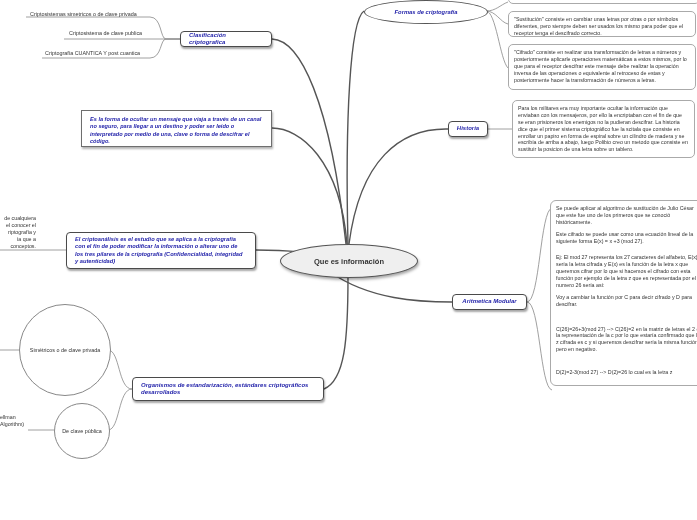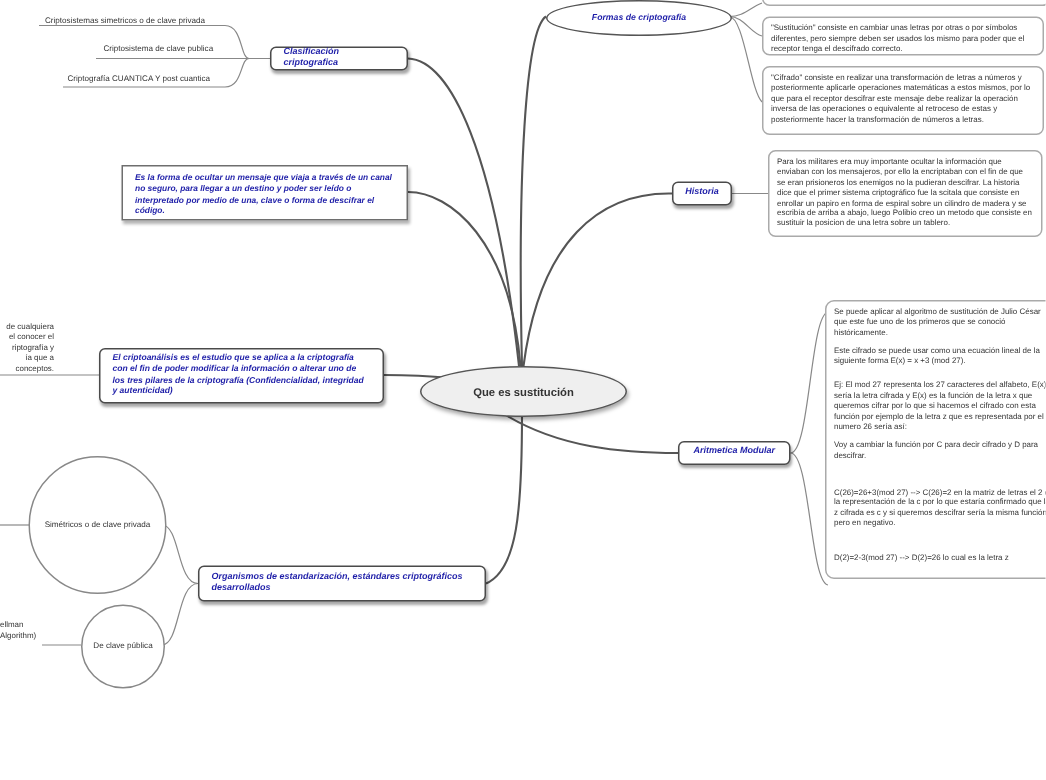--- a/index.html
+++ b/index.html
@@ -84,21 +84,21 @@
     <path d="M527 302 C 540 302, 540 388, 552 390"></path>
 
     <path d="M132 389 C 118 389, 120 350, 108 350"></path>
     <path d="M132 389 C 118 389, 120 430, 108 430"></path>
     <path d="M20 350 L 0 350"></path>
     <path d="M54 430 L 28 430"></path>
   </g>
 </svg>
 
 <div class="central">
-  <span>Que es sustitución</span>
+  <span>Que es información</span>
 </div>
 
 <div class="ellipse-topic">
   <span>Formas de criptografía</span>
 </div>
 <div class="node note" style="left:508px; top:-12px; width:192px; height:16px;"></div>
 <div class="node note" style="left:508px; top:11px; width:188px; height:26px;">
   <span>"Sustitución" consiste en cambiar unas letras por otras o por símbolos diferentes, pero siempre deben ser usados los mismo para poder que el receptor tenga el descifrado correcto.</span>
 </div>
 <div class="node note" style="left:508px; top:44px; width:188px; height:46px;">

